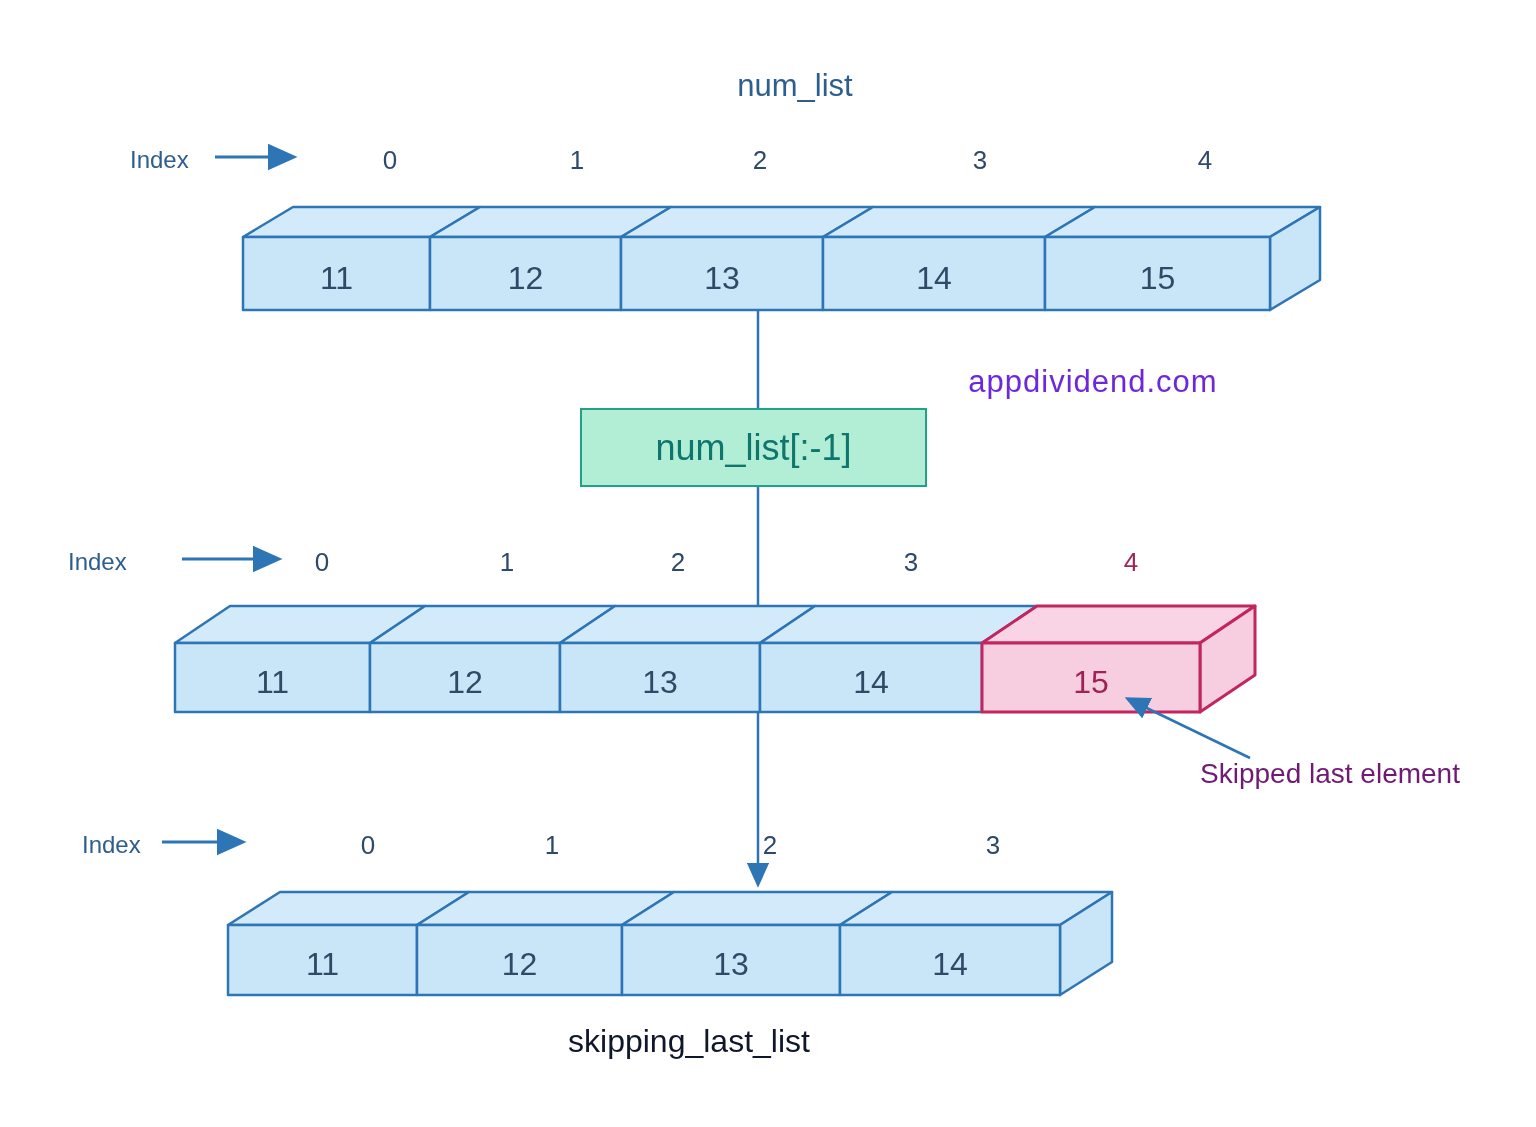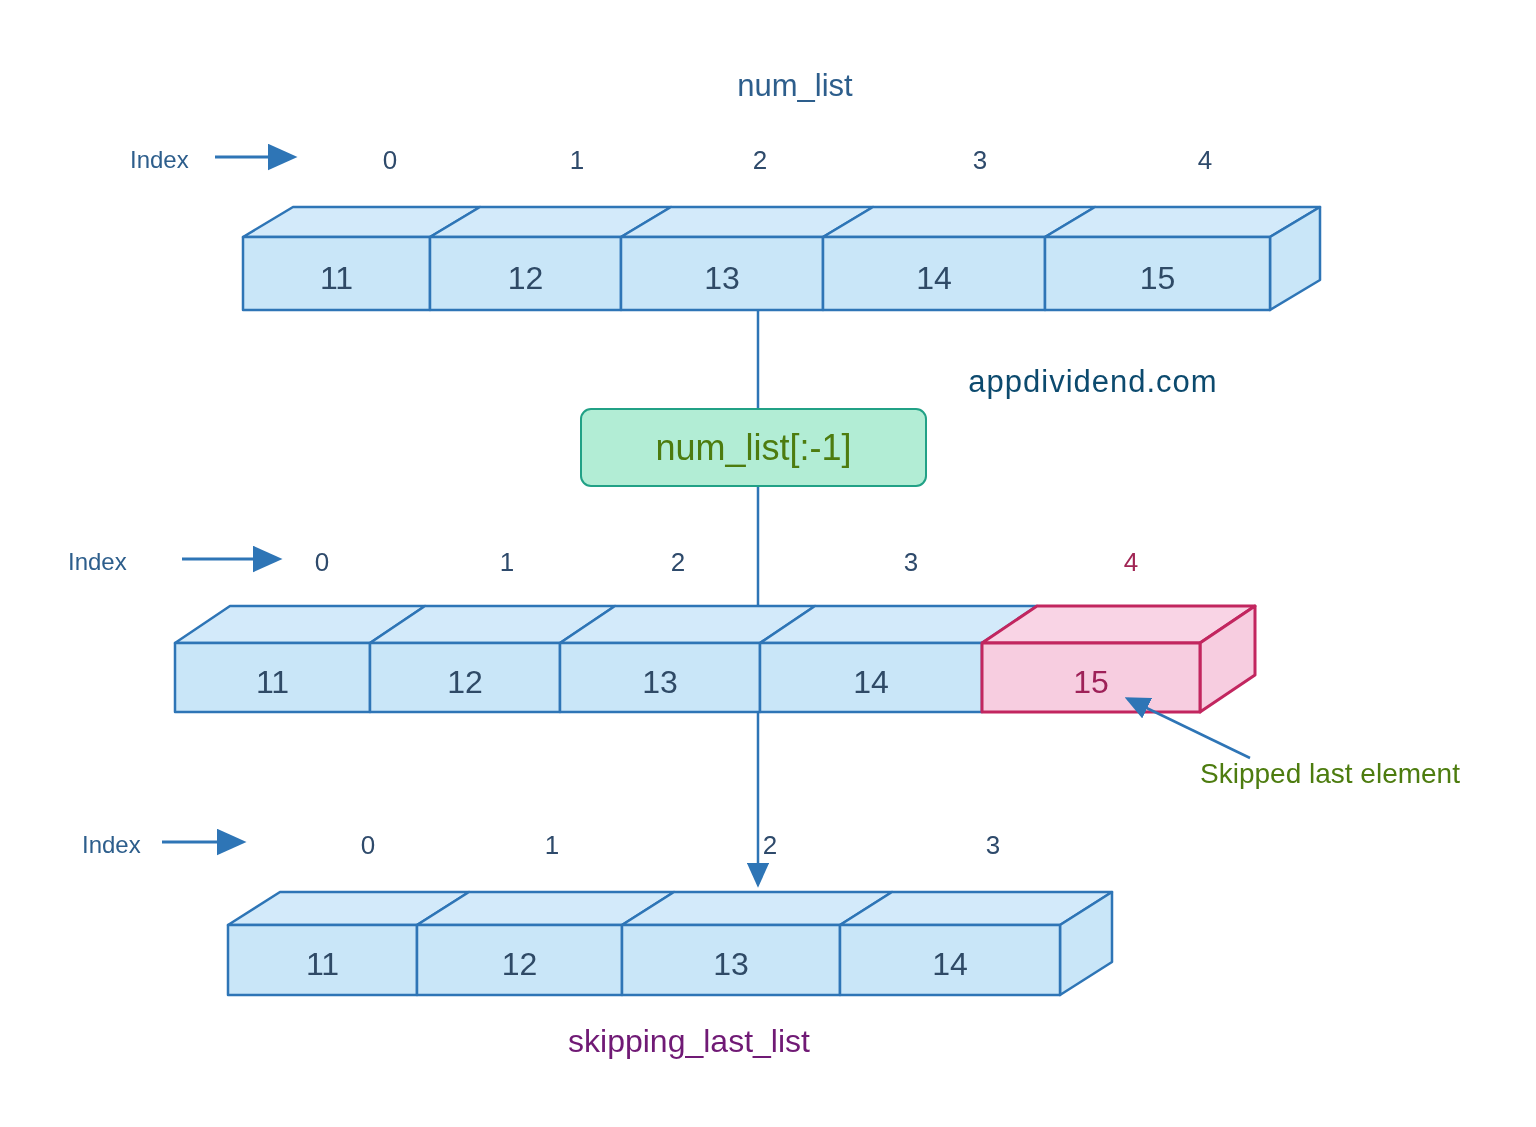--- a/index.html
+++ b/index.html
@@ -115,23 +115,23 @@
           <text x="950" y="964" font-size="32" fill="#2f4a66" text-anchor="middle" dy="0.35em" font-family="&quot;Liberation Sans&quot;, sans-serif">14</text>
         </g>
       </g>
     <g id="layer-annotations">
         <line x1="1250" y1="758" x2="1128" y2="699" stroke="#2e75b6" stroke-width="2.5" marker-end="url(#arrowhead)"></line>
       </g>
   </svg>
 
   <div class="overlay title-main" style="color: rgb(45, 94, 140);">num_list</div>
 
-  <div class="overlay watermark" style="color: #0c4a6e;">appdividend.com</div>
+  <div class="overlay watermark" style="color: #6d28d9;">appdividend.com</div>
 
-  <div class="overlay op-box" style="background: rgb(178, 237, 213); border-color: rgb(33, 161, 134); color: #4d7c0f; border-radius: 11px;">
+  <div class="overlay op-box" style="background: rgb(178, 237, 213); border-color: rgb(33, 161, 134); color: #0f766e;">
     <span>num_list[:-1]</span>
   </div>
 
-  <div class="overlay skip-note" style="color: #4d7c0f;">Skipped last element</div>
+  <div class="overlay skip-note" style="color: #701a75;">Skipped last element</div>
 
-  <div class="overlay title-bottom" style="color: #701a75;">skipping_last_list</div>
+  <div class="overlay title-bottom" style="color: #0f172a;">skipping_last_list</div>
 
 </div>
 
 </body></html>

